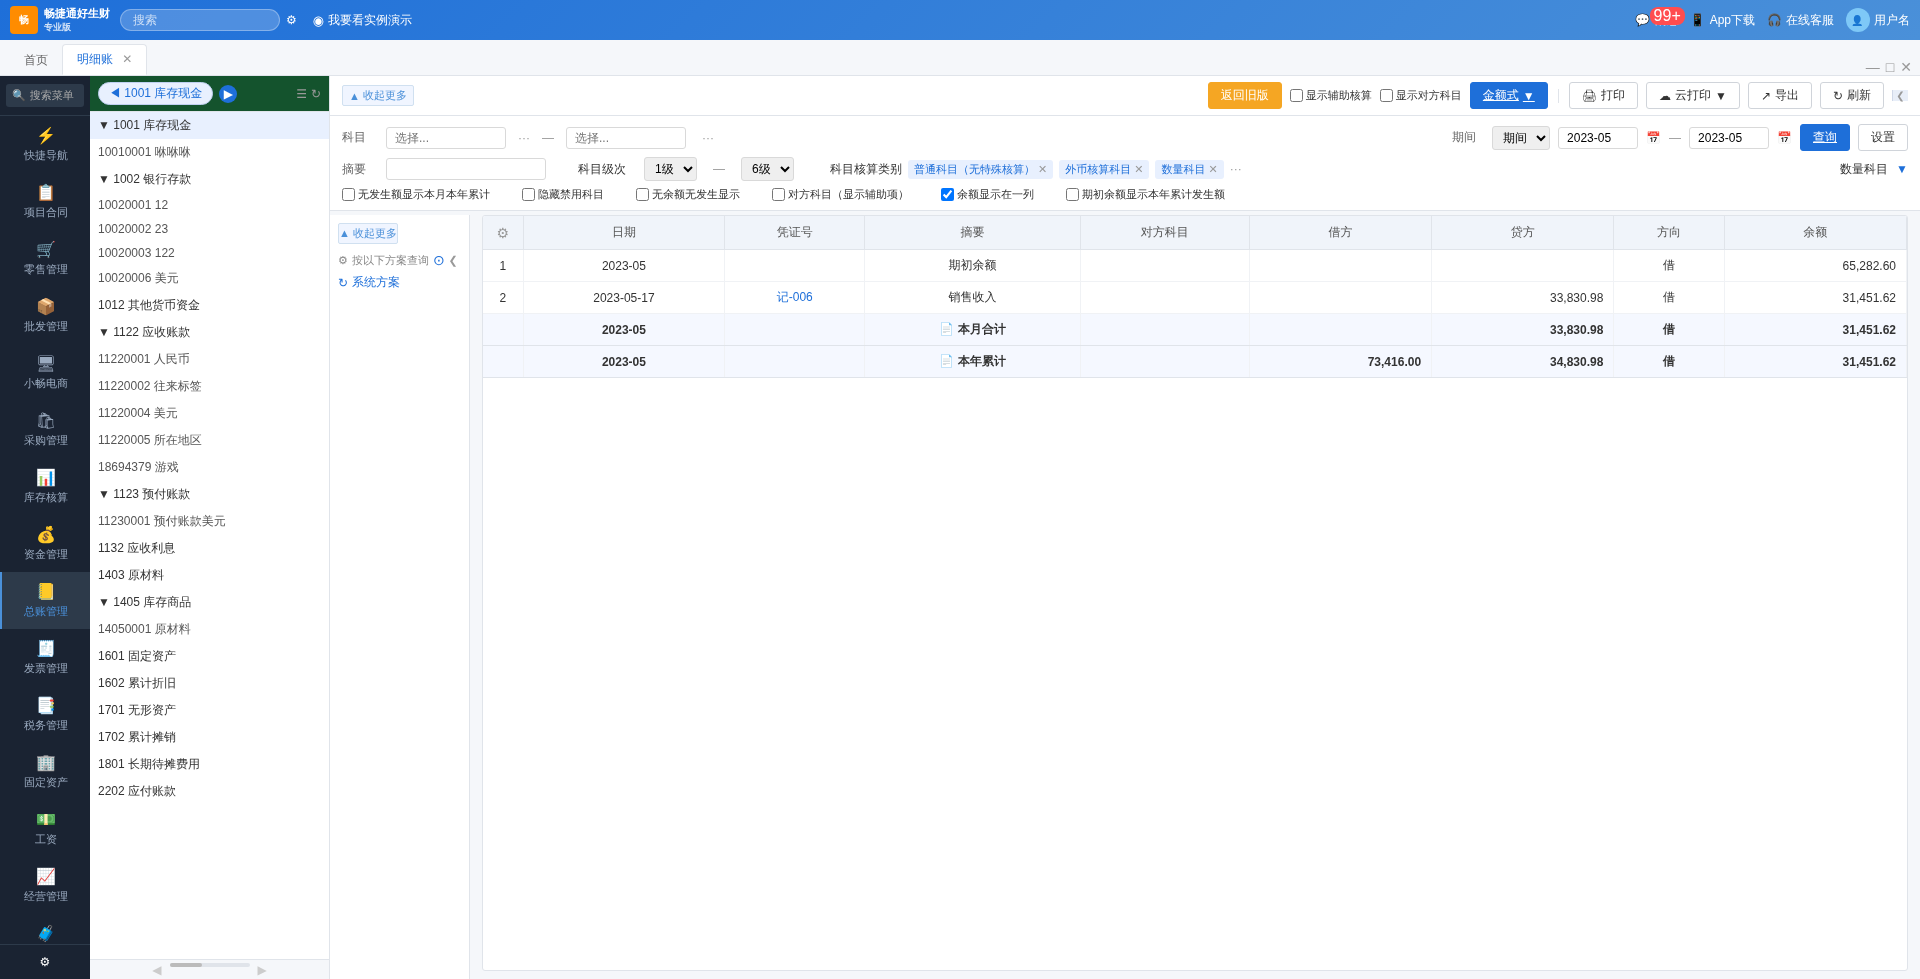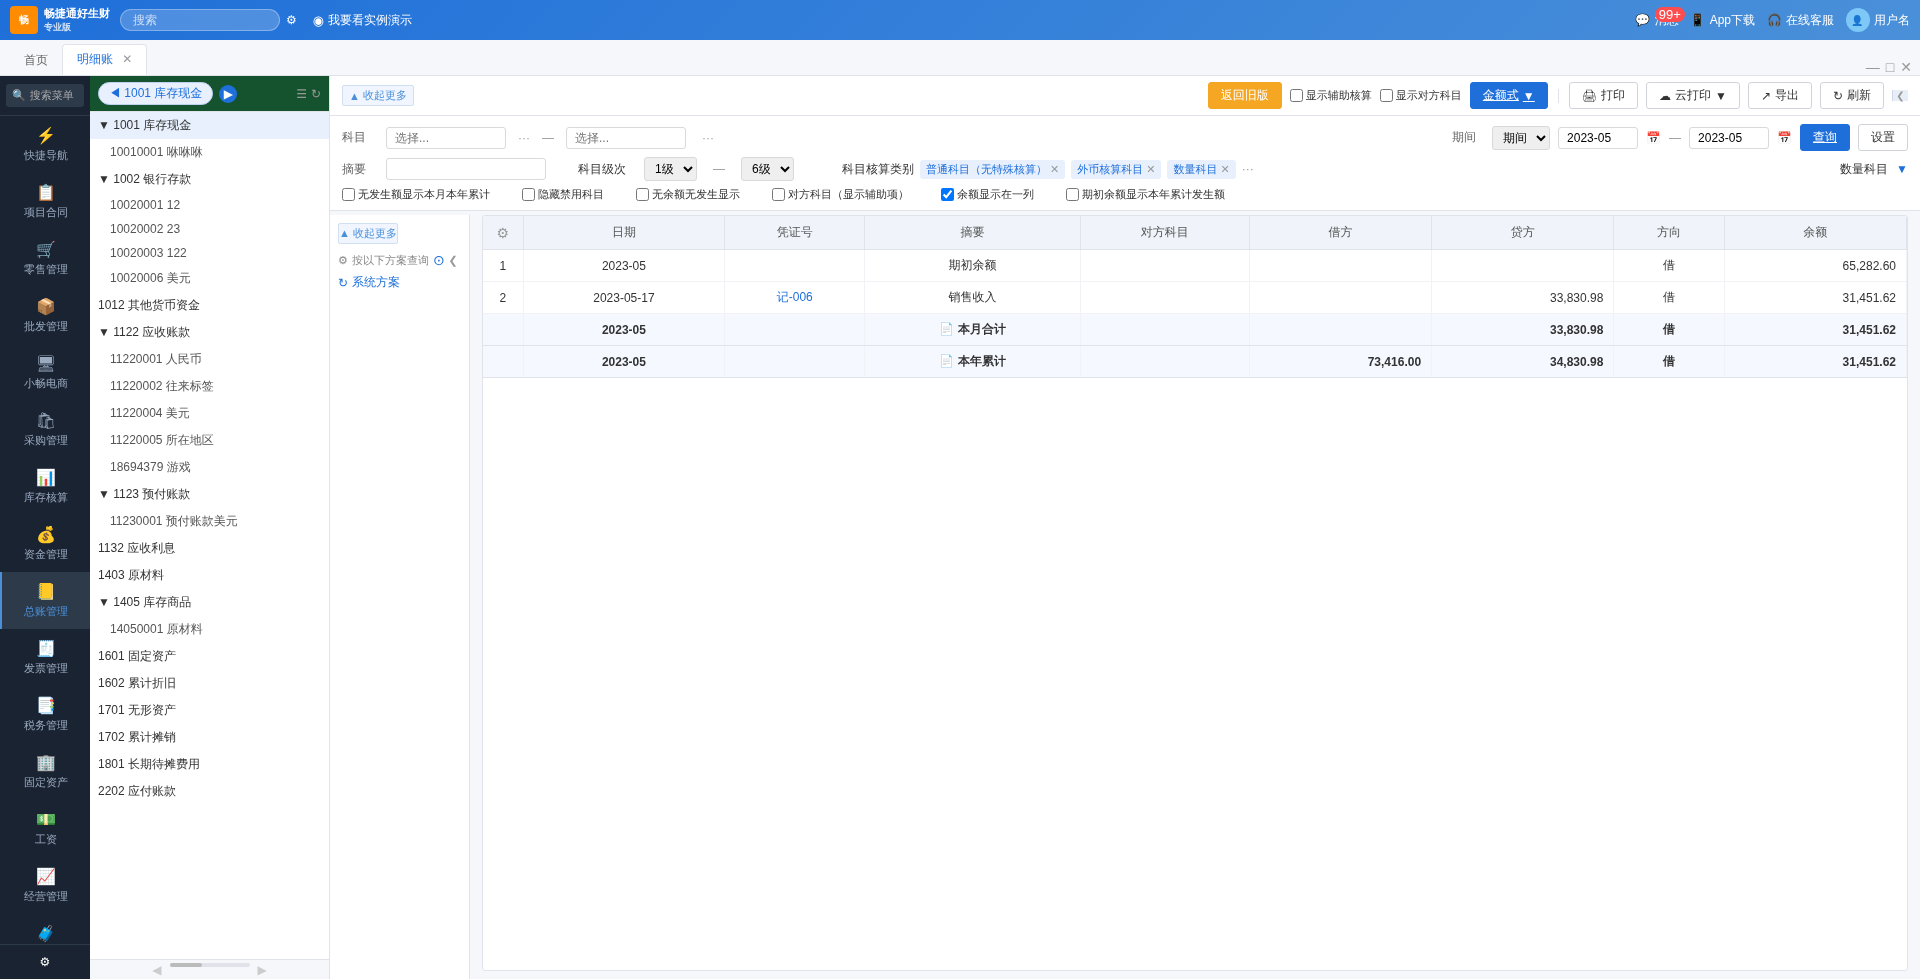--- a/index.html
+++ b/index.html
@@ -43,21 +43,21 @@
     .top-bar-btn {
       background: none; border: none; color: white; cursor: pointer;
       padding: 2px 6px; font-size: 12px; display: flex; align-items: center; gap: 3px;
     }
     .top-bar-right {
       margin-left: auto;
       display: flex; align-items: center; gap: 12px;
     }
     .badge {
       background: #ff4d4f; color: white; border-radius: 8px;
-      padding: 0 4px; font-size: 13px; position: absolute; top: -5px; right: -6px;
+      padding: 0 4px; font-size: 16px; position: absolute; top: -5px; right: -6px;
     }
     .icon-btn { position: relative; display: flex; align-items: center; gap: 4px; cursor: pointer; color: white; font-size: 12px; }
     .avatar { width: 24px; height: 24px; border-radius: 50%; background: #7ec8f7; display: flex; align-items: center; justify-content: center; font-size: 10px; }
 
     
     .tab-bar {
       height: 36px;
       background: #f5f7fa;
       border-bottom: 1px solid #e0e4ea;
       display: flex;
@@ -141,21 +141,21 @@
     .tree-node {
       padding: 5px 8px;
       font-size: 12px;
       cursor: pointer;
       white-space: nowrap;
       overflow: hidden;
       text-overflow: ellipsis;
     }
     .tree-node.selected { background: #e8f0fe; color: #1e6fd9; font-weight: 500; }
     .tree-node.parent { color: #333; font-weight: 500; }
-    .tree-node.child { padding-left: 20px; color: #555; }
+    .tree-node.child { padding-left: 8px; color: #555; }
     .tree-footer {
       height: 20px;
       background: #f5f7fa;
       border-top: 1px solid #e0e4ea;
       display: flex; align-items: center; justify-content: center;
     }
 
     
     .main-content {
       flex: 1;
@@ -534,21 +534,21 @@
         <input class="filter-input" style="width: 160px;" type="text">
         <span style="margin-left:20px;">科目级次</span>
         <select class="filter-select" style="margin-left:6px;">
           <option>1级</option><option>2级</option><option>3级</option>
         </select>
         <span style="color:#999;margin:0 4px;">—</span>
         <select class="filter-select">
           <option>6级</option><option>5级</option><option>4级</option>
         </select>
 
-        <div style="margin-left:36px;display:flex;align-items:center;gap:6px;">
+        <div style="margin-left:24px;display:flex;align-items:center;gap:6px;">
           <span>科目核算类别</span>
           <div class="filter-tag">
             普通科目（无特殊核算）<span class="remove">✕</span>
           </div>
           <div class="filter-tag">
             外币核算科目<span class="remove">✕</span>
           </div>
           <div class="filter-tag">
             数量科目<span class="remove">✕</span>
           </div>

